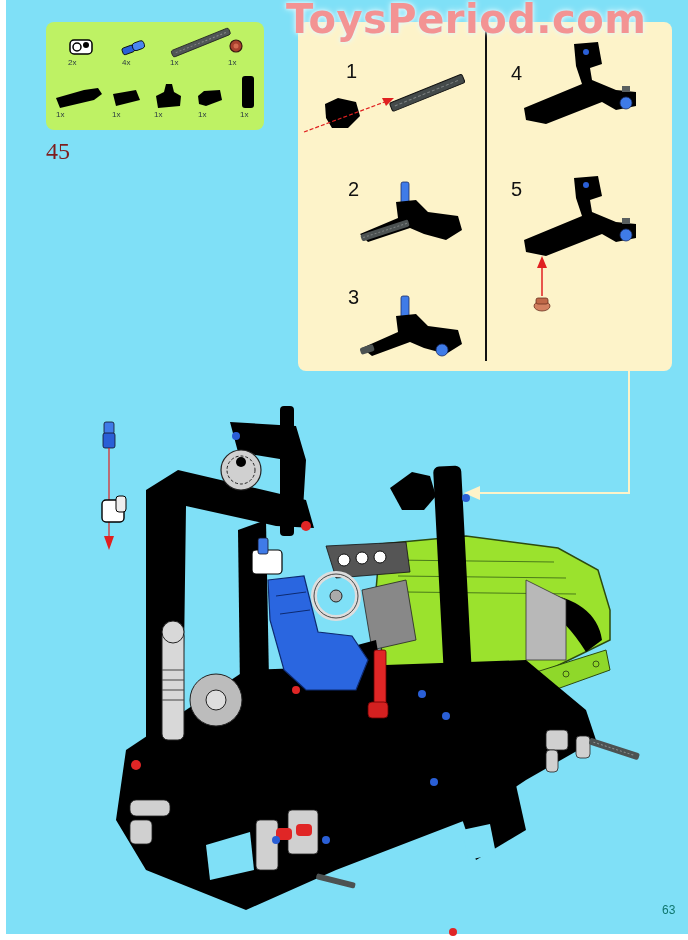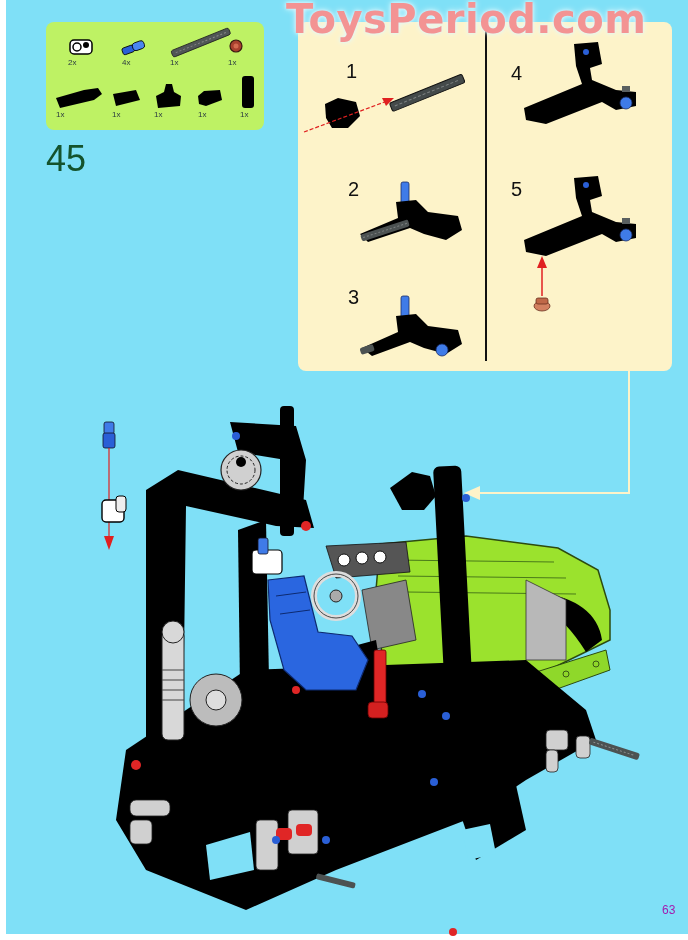--- a/index.html
+++ b/index.html
@@ -24,21 +24,21 @@
   .parts {
     position: absolute; left: 40px; top: 22px; width: 218px; height: 108px;
     background: #bef264; border-radius: 8px;
   }
   .part { position: absolute; }
   .part .qty {
     position: absolute; font-size: 8px; color: #2b3a40; white-space: nowrap;
   }
   .step-number {
     position: absolute; left: 40px; top: 138px;
-    font-size: 36px; color: #14532d; font-family: Liberation Sans, sans-serif;
+    font-size: 24px; color: #7f1d1d; font-family: Liberation Serif, serif;
   }
   
   .substeps {
     position: absolute; left: 292px; top: 22px; width: 374px; height: 349px;
     background: #fdf3c9; border-radius: 8px;
   }
   .divider {
     position: absolute; left: 187px; top: 8px; width: 2px; height: 331px; background: #111;
   }
   .substep-label {
@@ -49,21 +49,21 @@
   }
   .callout-line-h {
     position: absolute; left: 470px; top: 492px; width: 154px; height: 2px; background: #fdf3c9;
   }
   .callout-arrow {
     position: absolute; left: 458px; top: 486px; width: 0; height: 0;
     border-top: 7px solid transparent; border-bottom: 7px solid transparent;
     border-right: 16px solid #fdf3c9;
   }
   .page-number {
-    position: absolute; left: 656px; top: 903px; font-size: 12px; color: #a21caf;
+    position: absolute; left: 656px; top: 903px; font-size: 12px; color: #0f766e;
   }
   svg { position: absolute; overflow: visible; }
 </style>
 </head>
 <body>
 
 <div class="page">
 
   <div class="parts">
 

